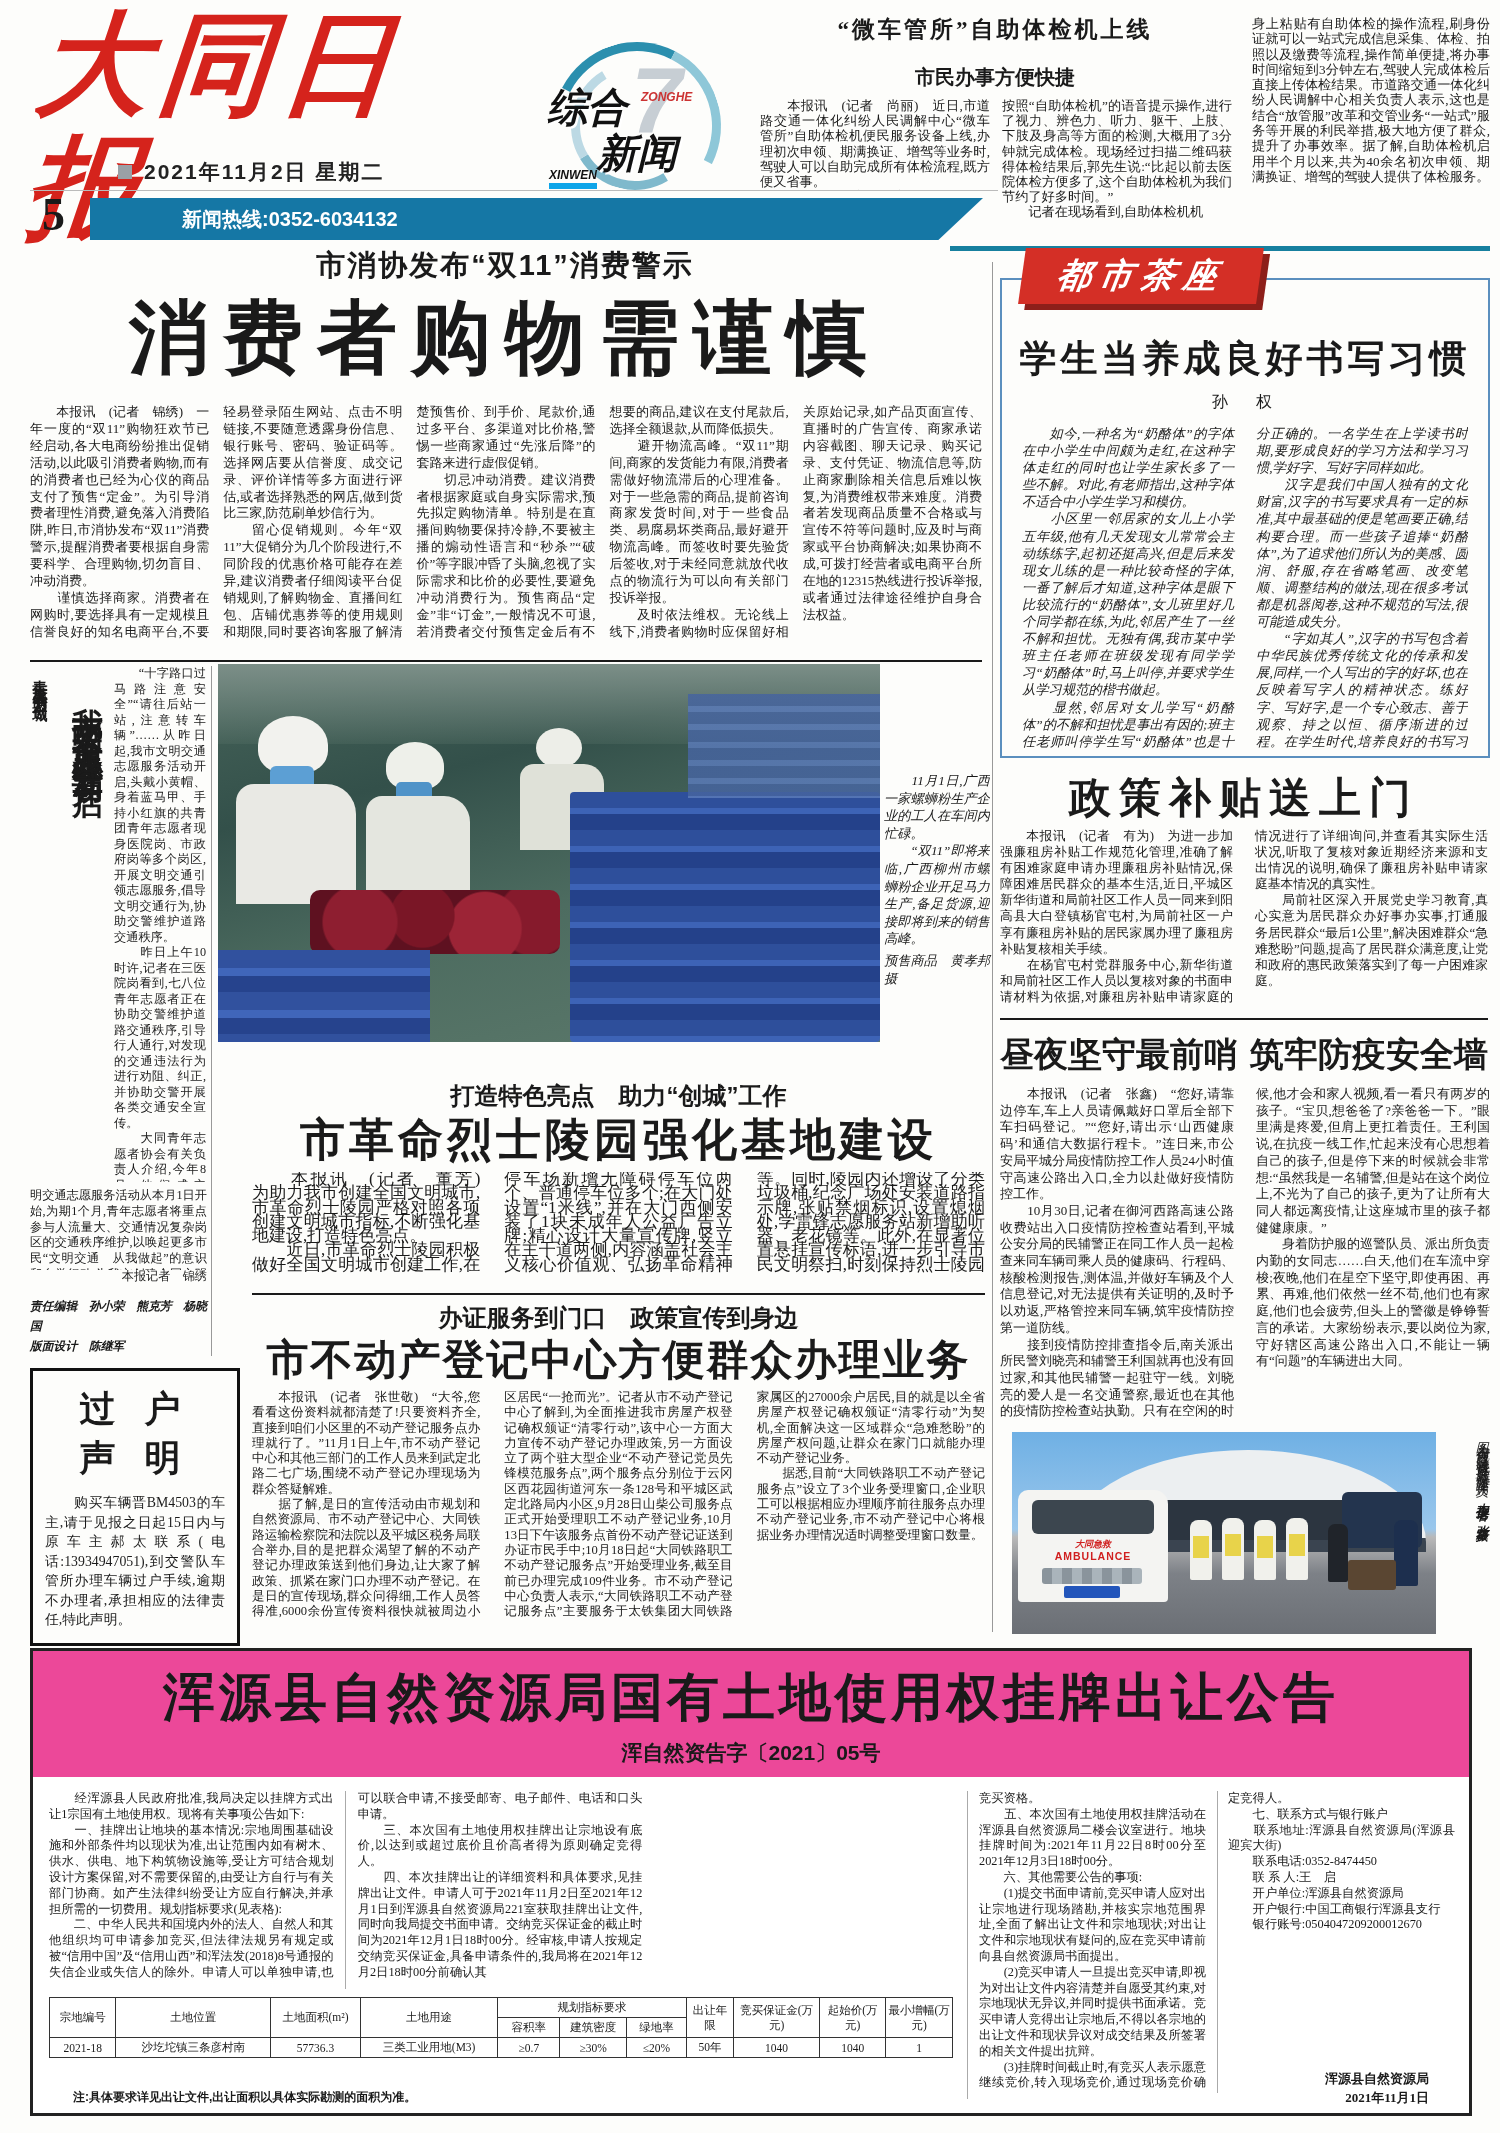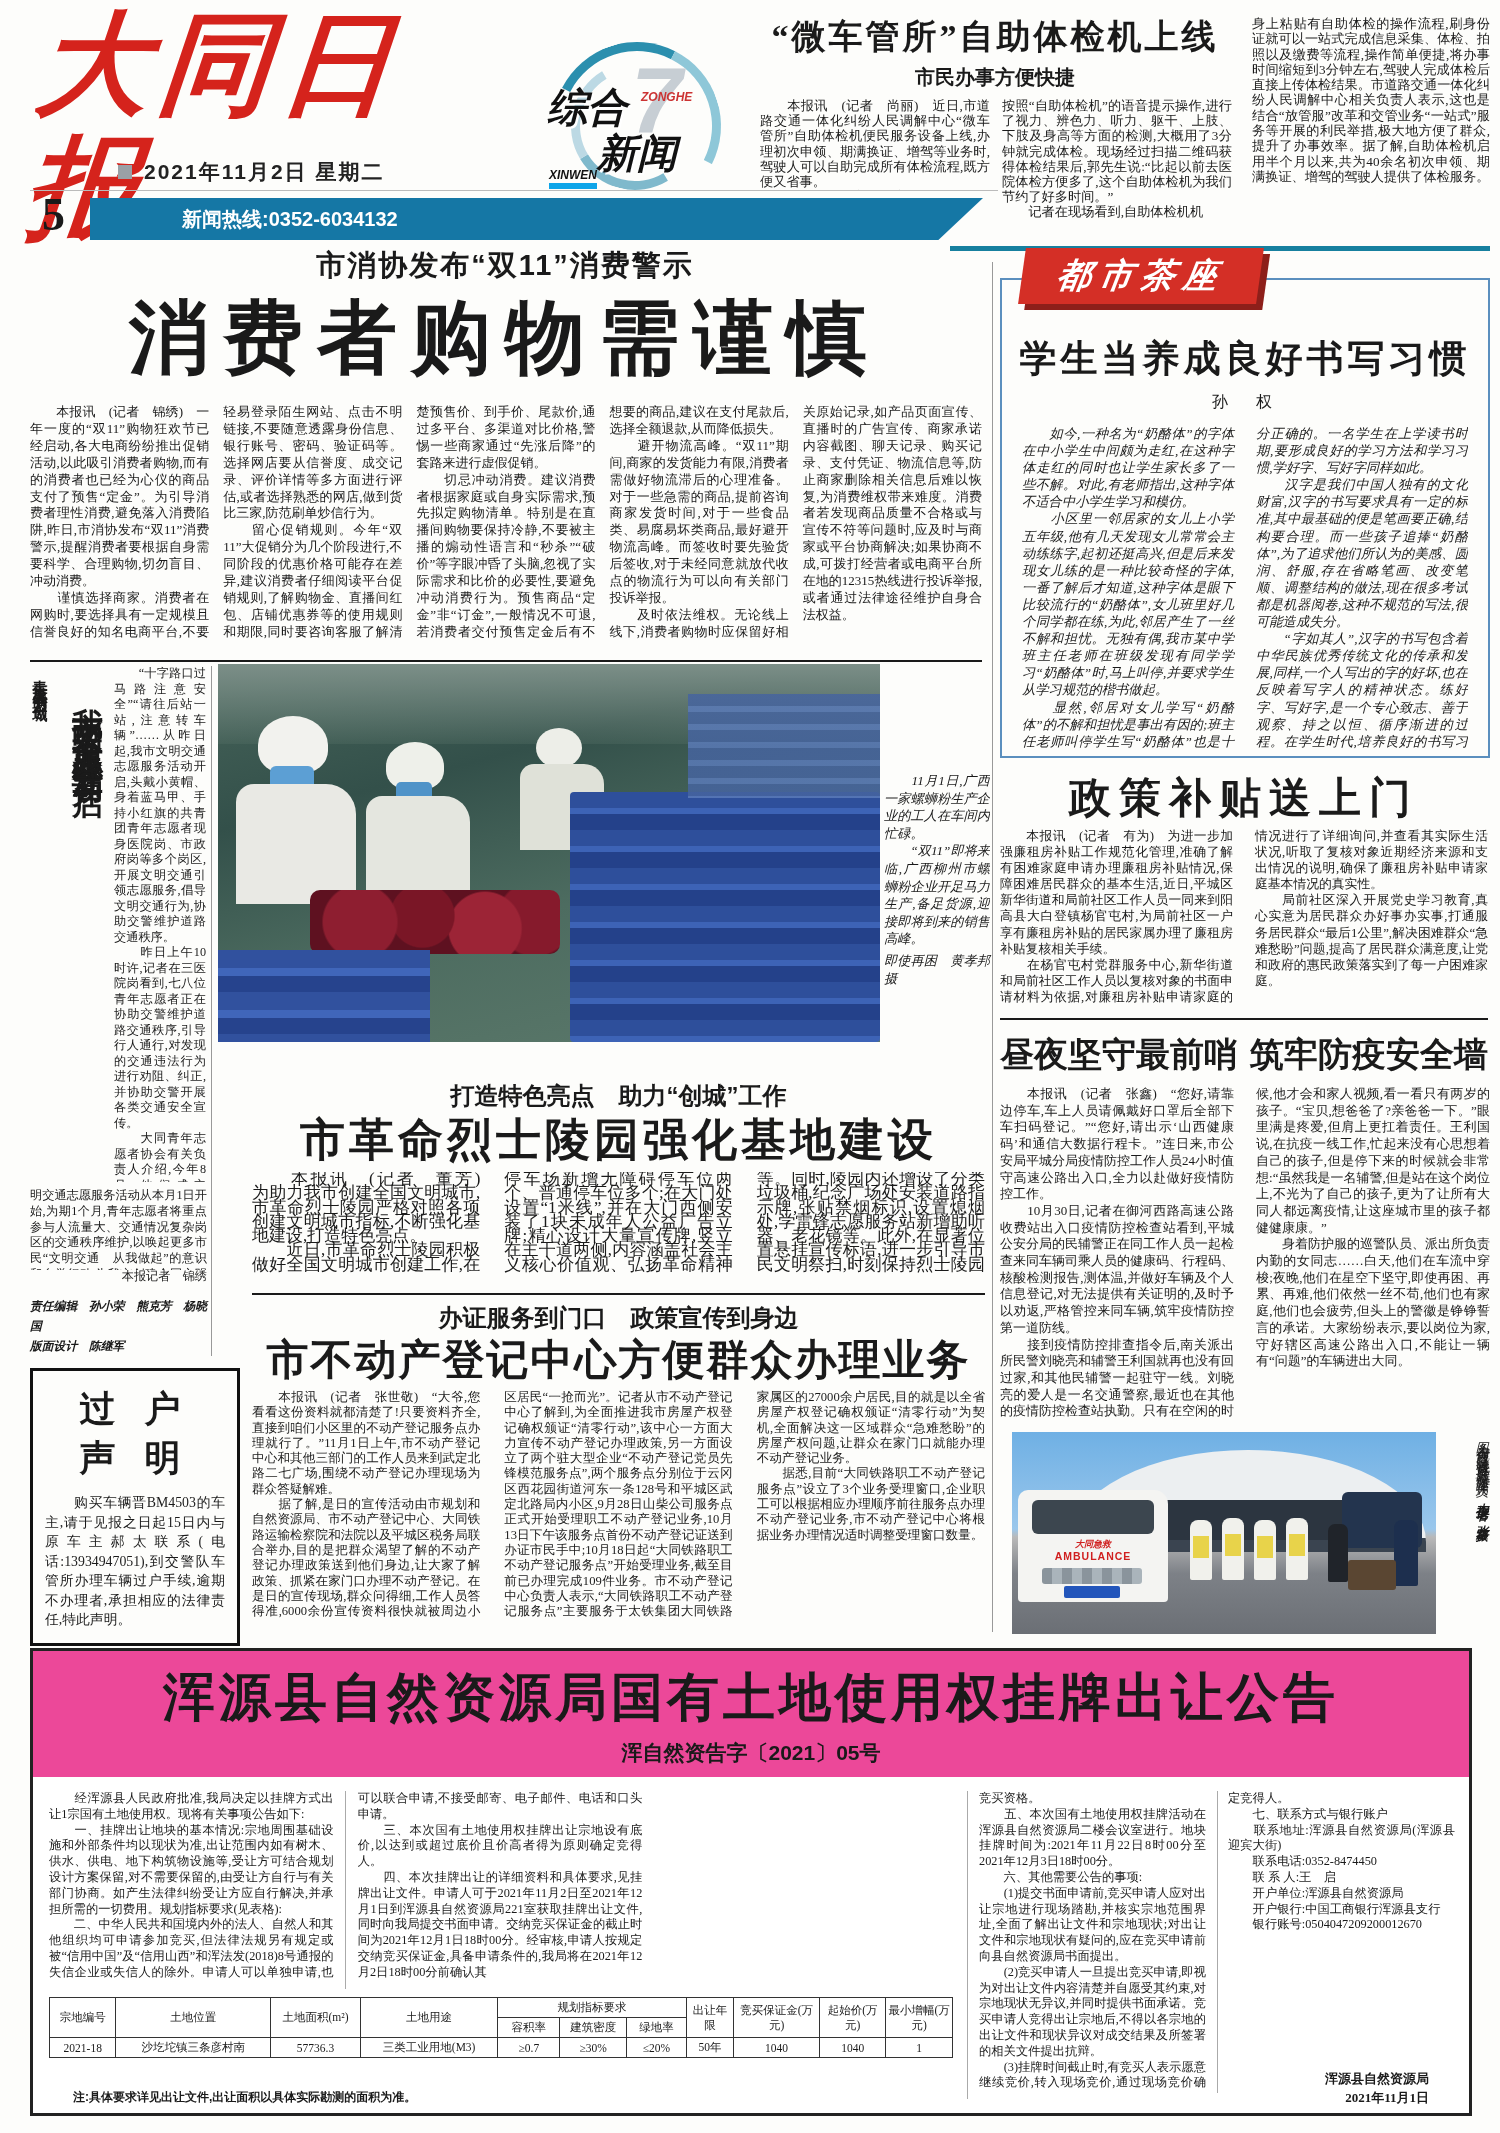--- a/index.html
+++ b/index.html
@@ -52,21 +52,21 @@
   <div class="abs" style="left:545px;top:46px;width:180px;height:142px;">
     <div class="swirl" style="left:8px;top:-4px;width:150px;height:150px;border-top-color:#2b8fae;border-right-color:#8ec7d8;transform:rotate(-18deg);"></div>
     <div class="swirl" style="left:26px;top:16px;width:110px;height:110px;border-bottom-color:#7fb9cc;border-left-color:#bcd9e4;transform:rotate(14deg);"></div>
     <div class="abs san" style="left:86px;top:8px;font-size:92px;font-weight:bold;color:#c7ced4;font-style:italic;line-height:1;">7</div>
     <div class="abs san b" style="left:2px;top:34px;font-size:40px;font-style:italic;color:#111;text-shadow:2px 2px 0 #fff;">综合</div>
     <div class="abs san b" style="left:96px;top:44px;font-size:12px;font-style:italic;color:#c33;">ZONGHE</div>
     <div class="abs san b" style="left:52px;top:80px;font-size:40px;font-style:italic;color:#111;text-shadow:2px 2px 0 #fff;">新闻</div>
     <div class="abs san b" style="left:4px;top:122px;font-size:12px;font-style:italic;color:#111;border-bottom:6px solid #0ea5e9;padding-bottom:1px;">XINWEN</div>
   </div>
 
-  <div class="abs ctr b" style="left:750px;top:14px;width:490px;font-size:34px;letter-spacing:3px;">“微车管所”自助体检机上线</div>
+  <div class="abs ctr b" style="left:750px;top:14px;width:490px;font-size:23px;letter-spacing:3px;">“微车管所”自助体检机上线</div>
   <div class="abs ctr b san" style="left:750px;top:64px;width:490px;font-size:20px;">市民办事方便快捷</div>
   <div class="abs txt" style="left:760px;top:98px;width:230px;height:92px;font-size:13.2px;line-height:15.2px;">　　本报讯　(记者　尚丽)　近日,市道路交通一体化纠纷人民调解中心“微车管所”自助体检机便民服务设备上线,办理初次申领、期满换证、增驾等业务时,驾驶人可以自助完成所有体检流程,既方便又省事。
 　　11月1日,在市道路交通一体化纠纷人民调解中心一楼大厅,市民郭先生</div>
   <div class="abs txt" style="left:1002px;top:98px;width:230px;height:148px;font-size:13.2px;line-height:15.2px;">按照“自助体检机”的语音提示操作,进行了视力、辨色力、听力、躯干、上肢、下肢及身高等方面的检测,大概用了3分钟就完成体检。现场经过扫描二维码获得体检结果后,郭先生说:“比起以前去医院体检方便多了,这个自助体检机为我们节约了好多时间。”
 　　记者在现场看到,自助体检机机</div>
   <div class="abs txt" style="left:1252px;top:16px;width:238px;height:230px;font-size:13.2px;line-height:15.3px;">身上粘贴有自助体检的操作流程,刷身份证就可以一站式完成信息采集、体检、拍照以及缴费等流程,操作简单便捷,将办事时间缩短到3分钟左右,驾驶人完成体检后直接上传体检结果。市道路交通一体化纠纷人民调解中心相关负责人表示,这也是结合“放管服”改革和交管业务“一站式”服务等开展的利民举措,极大地方便了群众,提升了办事效率。据了解,自助体检机启用半个月以来,共为40余名初次申领、期满换证、增驾的驾驶人提供了体检服务。</div>
 
   <div class="abs" style="left:30px;top:190px;width:968px;height:1px;background:#bbb;"></div>
   <div class="abs b" style="left:42px;top:192px;font-size:46px;line-height:1;">5</div>
   <div class="abs pagebar" style="left:90px;top:198px;width:893px;height:42px;">
@@ -115,21 +115,21 @@
     <div class="abs" style="left:318px;top:64px;width:46px;height:40px;background:#edeee8;border-radius:50%;"></div>
     <div class="abs" style="left:302px;top:100px;width:84px;height:86px;background:#dfe1d8;border-radius:14px 20px 0 0;"></div>
     <div class="abs" style="left:92px;top:226px;width:250px;height:64px;background:radial-gradient(circle at 20% 50%,#8e1e30 0 18%,transparent 19%),radial-gradient(circle at 45% 40%,#7a1626 0 22%,transparent 23%),radial-gradient(circle at 70% 60%,#9c2436 0 20%,transparent 21%),radial-gradient(circle at 90% 45%,#861a2c 0 16%,transparent 17%),#5e1120;border-radius:10px;"></div>
     <div class="abs" style="left:352px;top:128px;width:310px;height:250px;background:repeating-linear-gradient(180deg,#2e4f9b 0 16px,#3d63b6 16px 22px,#24418a 22px 38px);border-radius:4px;"></div>
     <div class="abs" style="left:470px;top:30px;width:192px;height:104px;background:repeating-linear-gradient(180deg,#46649f 0 12px,#5a7ab8 12px 18px);opacity:.85;"></div>
     <div class="abs" style="left:0;top:286px;width:212px;height:92px;background:repeating-linear-gradient(180deg,#31519e 0 18px,#4066ba 18px 26px,#26438d 26px 42px);"></div>
   </div>
   <div class="abs" style="left:884px;top:664px;width:106px;height:378px;">
     <div class="txt kai" style="padding-top:108px;font-size:13.2px;line-height:17.6px;">　　11月1日,广西一家螺蛳粉生产企业的工人在车间内忙碌。
 　　“双11”即将来临,广西柳州市螺蛳粉企业开足马力生产,备足货源,迎接即将到来的销售高峰。</div>
-    <div class="kai" style="font-size:13.2px;line-height:17.6px;text-align:justify;margin-top:4px;">即使再困　黄孝邦　摄</div>
+    <div class="kai" style="font-size:13.2px;line-height:17.6px;text-align:justify;margin-top:4px;">预售商品　黄孝邦　摄</div>
   </div>
 
   <div class="abs ctr b san" style="left:252px;top:1080px;width:733px;font-size:24px;">打造特色亮点　助力“创城”工作</div>
   <div class="abs ctr b" style="left:252px;top:1110px;width:733px;font-size:45px;letter-spacing:4px;">市革命烈士陵园强化基地建设</div>
   <div class="abs txt c3" style="left:252px;top:1172px;width:733px;height:114px;font-size:17px;line-height:14.3px;">　　本报讯　(记者　董芳)　为助力我市创建全国文明城市,市革命烈士陵园严格对照各项创建文明城市指标,不断强化基地建设,打造特色亮点。
 　　近日,市革命烈士陵园积极做好全国文明城市创建工作,在停车场新增无障碍停车位两个、普通停车位多个;在大门处设置“1米线”,并在大门西侧安装了1块未成年人公益广告立牌;精心设计大量宣传牌,竖立在主干道两侧,内容涵盖社会主义核心价值观、弘扬革命精神等。同时,陵园内还增设了分类垃圾桶,纪念广场处安装道路指示牌,张贴禁烟标识,设置熄烟处,学雷锋志愿服务站新增助听器、老花镜等。此外,在显著位置悬挂宣传标语,进一步引导市民文明祭扫,时刻保持烈士陵园庄严肃穆的氛围。
 　　作为山西省爱国主义教育示范基地,市革命烈士陵园在我市爱国主义教育工作中发挥了积极的作用,特别是今年,他们围绕党史学习教育开展了大量特色鲜明的爱国主义教育活动,受到广泛好评。</div>
   <div class="abs rule" style="left:252px;top:1293px;width:733px;height:1.5px;"></div>
 
   <div class="abs ctr b san" style="left:252px;top:1302px;width:733px;font-size:24px;">办证服务到门口　政策宣传到身边</div>

